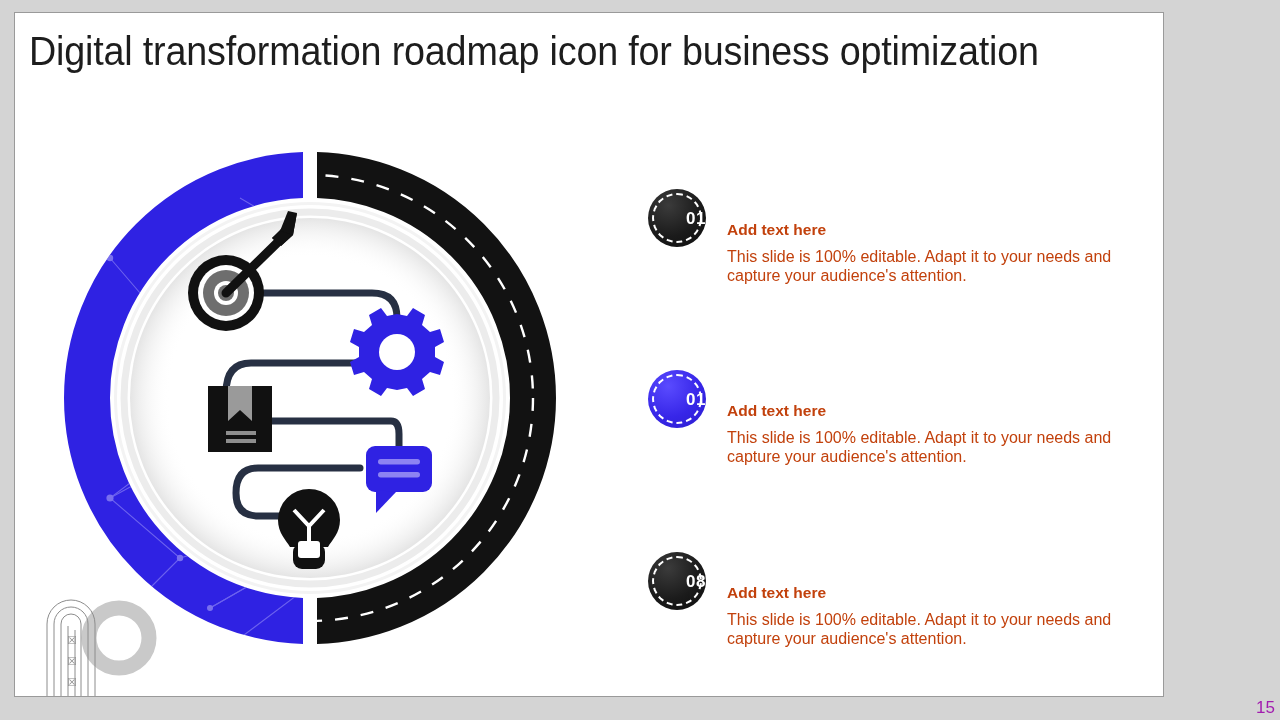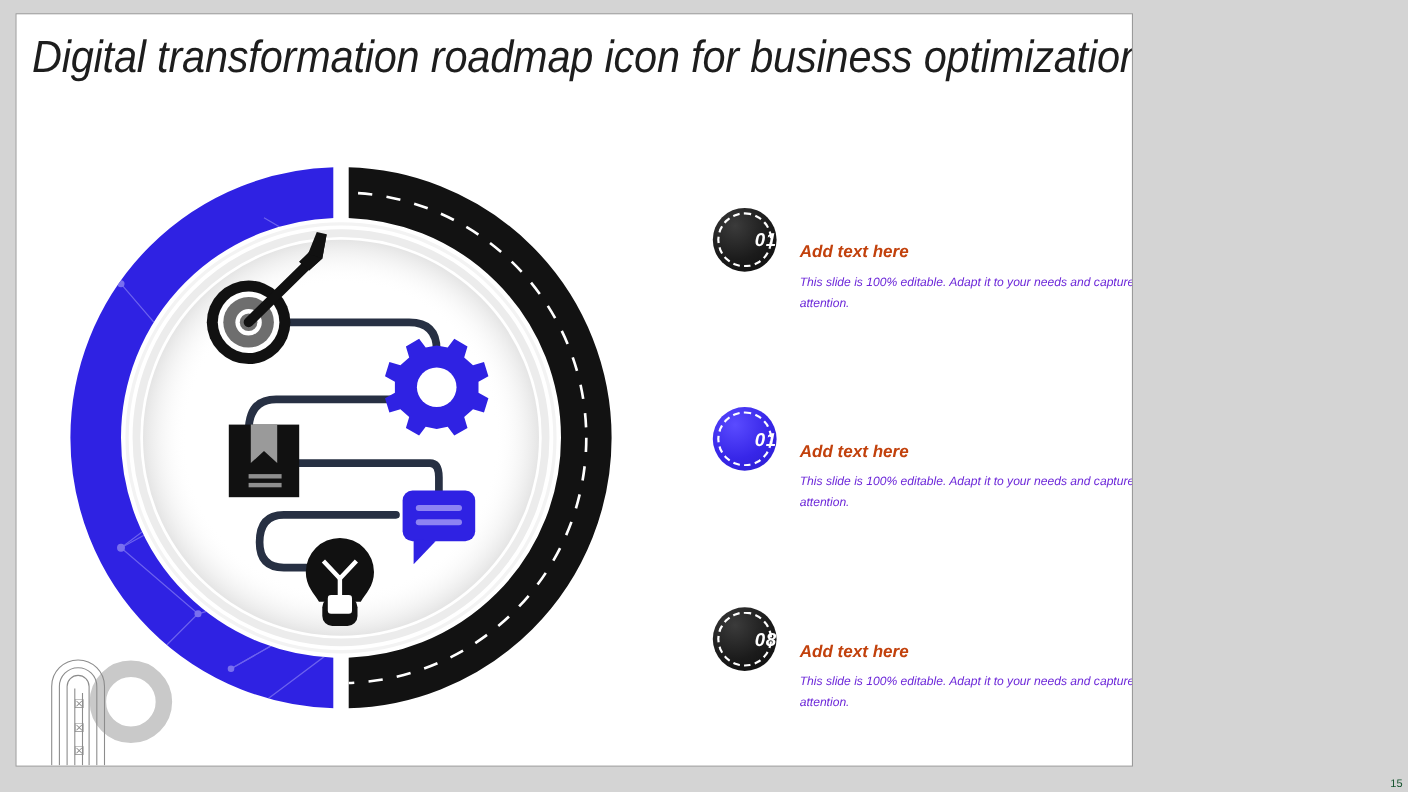--- a/index.html
+++ b/index.html
@@ -18,27 +18,26 @@
     width: 1280px;
     height: 720px;
     background: #d4d4d4;
   }
 
   
   #slide {
     position: absolute;
     left: 14px;
     top: 12px;
-    width: 1016px;
+    width: 1150px;
     height: 685px;
     background: #ffffff;
     border: 1px solid #9a9a9a;
     box-sizing: border-box;
     overflow: hidden;
-    font-style: italic;
   }
 
   
   #title {
     position: absolute;
     left: 14px;
     top: 14px;
     width: 1180px;
     font-size: 41px;
     line-height: 48px;
@@ -49,22 +48,22 @@
     font-family: "Liberation Sans", sans-serif;
     transform: scaleX(0.92);
     transform-origin: left center;
   }
 
   
   #page-number {
     position: absolute;
     right: 5px;
     bottom: 2px;
-    font-size: 10px;
-    color: #14532d;
+    font-size: 17px;
+    color: #a21caf;
     font-family: "Liberation Sans", sans-serif;
     margin-top: 28px;
   }
 
   
   #graphic {
     position: absolute;
     left: 35px;
     top: 125px;
     width: 520px;
@@ -145,23 +144,23 @@
   }
   .step-title {
     font-size: 15.5px;
     font-weight: bold;
     color: #c2410c;
     margin-bottom: 9px;
     font-family: "Liberation Sans", sans-serif;
     margin-top: 36px;
   }
   .step-desc {
-    font-size: 11px;
+    font-size: 16px;
     line-height: 18.5px;
-    color: #6d28d9;
+    color: #c2410c;
     font-family: "Liberation Sans", sans-serif;
     width: 412px;
   }
 </style>
 </head>
 <body>
 
 <div id="stage">
   <div id="slide">
 

